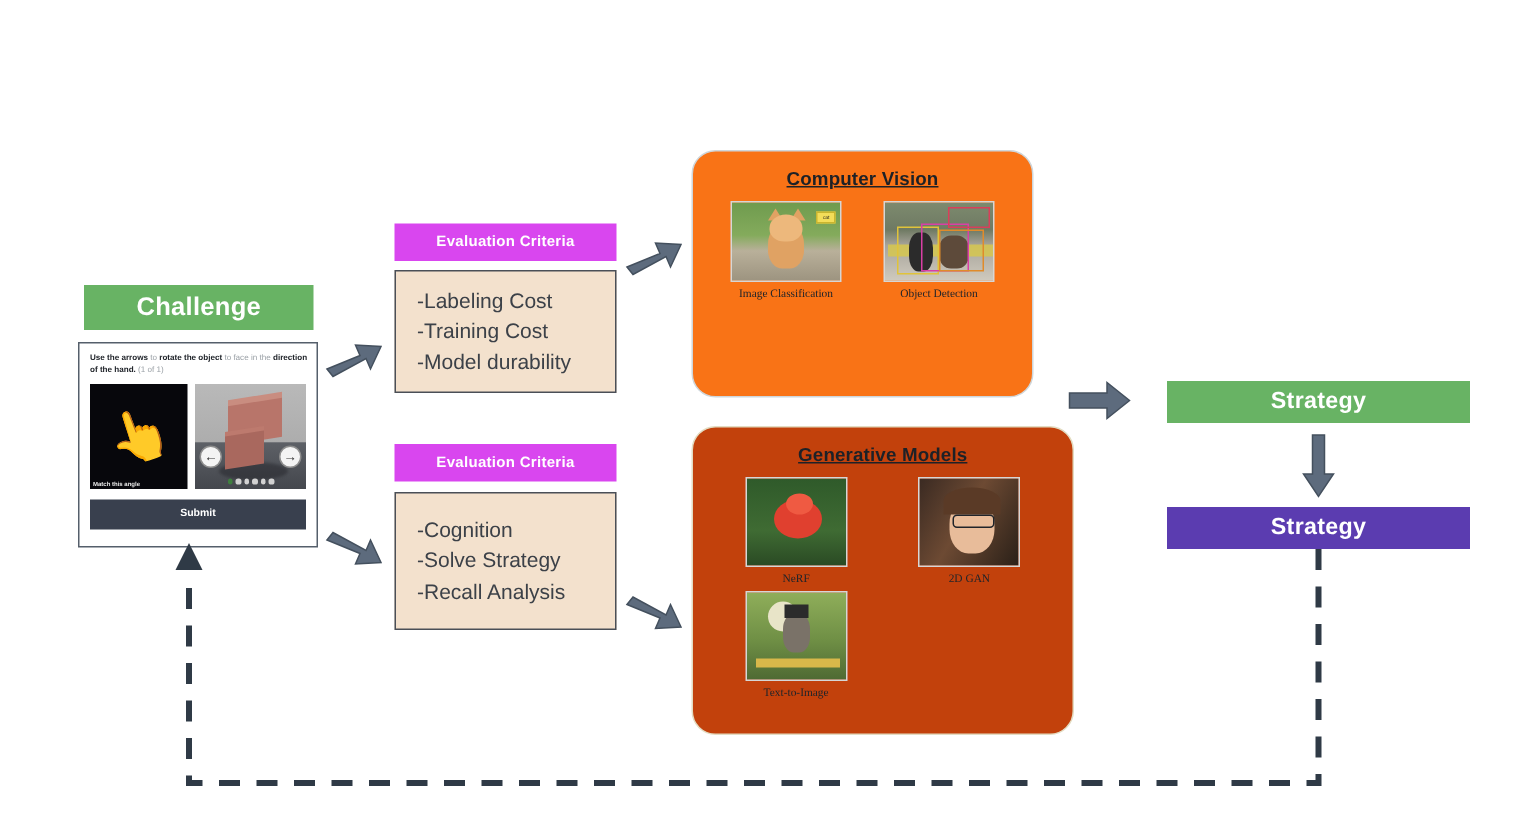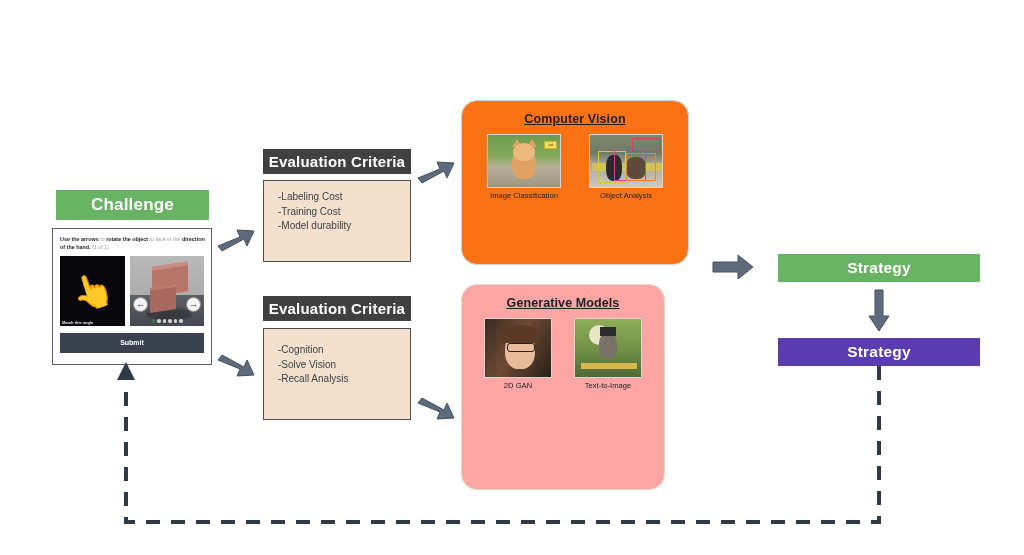--- a/index.html
+++ b/index.html
@@ -60,51 +60,51 @@
     position:absolute;bottom:3px;left:0;right:0;display:flex;gap:2px;justify-content:center;
   }
   #dots i{width:3.5px;height:3.5px;border-radius:50%;background:#d2d2d2;display:block;}
   #dots i.on{background:#3f7f3f;}
   #submit-btn{
     margin:7px 2px 0 2px;height:20px;background:#39404e;color:#ffffff;
     display:flex;align-items:center;justify-content:center;font-size:7px;font-weight:bold;
   }
 
   
-  .crit-bar{background:#404040;font-size:15px;text-align:center;}
+  .crit-bar{background:#d946ef;font-size:10px;text-align:center;}
   .crit-box{
     background:#f3e1cd;border:1.4px solid #4a4f57;box-sizing:border-box;
-    padding:9px 0 9px 14px;color:#3c4148;font-size:10px;line-height:1.45;
+    padding:9px 0 9px 14px;color:#3c4148;font-size:14px;line-height:1.45;
   }
   #crit1-bar{left:263px;top:149px;width:148px;height:25px;}
   #crit1-box{left:263px;top:180px;width:148px;height:82px;}
   #crit2-bar{left:263px;top:296px;width:148px;height:25px;}
   #crit2-box{left:263px;top:328px;width:148px;height:92px;padding-top:14px;}
 
   
   .panel{
     box-sizing:border-box;border-radius:16px;border:1.2px solid #cfd6da;
   }
   #cv-panel{left:461px;top:64px;width:228px;height:165px;background:#f97316;margin-top:36px;}
-  #gm-panel{left:461px;top:284px;width:204px;height:206px;background:#fca5a5;border-color:#e3dcc2;}
+  #gm-panel{left:461px;top:284px;width:255px;height:206px;background:#c2410c;border-color:#e3dcc2;}
   .panel-title{
     text-align:center;font-size:12.5px;font-weight:bold;color:#1d2127;
     text-decoration:underline;margin-top:11px;letter-spacing:.1px;
   }
   .tiles{
     display:grid;grid-template-columns:1fr 1fr;gap:4px 6px;
     padding:8px 14px 0 14px;justify-items:center;
   }
   .tile{width:80px;display:flex;flex-direction:column;align-items:center;}
   .thumb{
     width:74px;height:54px;border:1px solid #d6d6d6;box-sizing:border-box;
     position:relative;overflow:hidden;background:#cfcfcf;
   }
   .gm .thumb{width:68px;height:60px;}
-  .tile-label{font-size:7.6px;color:#20242a;margin-top:4px;text-align:center;line-height:1.1;}
+  .tile-label{font-size:7.6px;color:#20242a;margin-top:4px;text-align:center;line-height:1.1;font-family:Liberation Serif, serif;}
 
   
   #th-cls{background:linear-gradient(180deg,#6f9b4e 0%,#84ab5c 42%,#b9b09a 62%,#9d9480 100%);}
   #th-cls .cat{position:absolute;left:24px;top:14px;width:24px;height:30px;background:#e0a263;border-radius:45% 45% 40% 40%;}
   #th-cls .head{position:absolute;left:25px;top:8px;width:22px;height:18px;background:#edb87c;border-radius:50% 50% 45% 45%;}
   #th-cls .ear{position:absolute;top:4px;width:0;height:0;border-left:5px solid transparent;border-right:5px solid transparent;border-bottom:8px solid #e0a263;}
   #th-cls .ear.l{left:24px;}
   #th-cls .ear.r{left:39px;}
   #th-cls .tag{position:absolute;right:3px;top:6px;background:#f3dd59;border:1px solid #c9b52f;font-size:3.4px;padding:1px 3px;color:#3a3520;}
   #th-det{background:linear-gradient(180deg,#7d8a6e 0%,#6f7a63 35%,#a8a49b 55%,#cfcabe 100%);}
@@ -217,21 +217,21 @@
   <div>-Labeling Cost</div>
   <div>-Training Cost</div>
   <div>-Model durability</div>
 </div>
 
 <div class="abs bar crit-bar" id="crit2-bar">
   <span>Evaluation Criteria</span>
 </div>
 <div class="abs crit-box" id="crit2-box">
   <div>-Cognition</div>
-  <div>-Solve Vision</div>
+  <div>-Solve Strategy</div>
   <div>-Recall Analysis</div>
 </div>
 
 <svg class="abs slant-arrow" style="left:416px;top:152px;" viewBox="0 0 40 34">
   <path d="M2 26 L24 17 L21 10 L38 11 L31 26 L28 19 L6 31 Z" fill="#5d6b7d" stroke="#44505e" stroke-width="1"></path>
 </svg>
 
 <svg class="abs slant-arrow" style="left:416px;top:395px;transform:scaleY(-1);" viewBox="0 0 40 34">
   <path d="M2 26 L24 17 L21 10 L38 11 L31 26 L28 19 L6 31 Z" fill="#5d6b7d" stroke="#44505e" stroke-width="1"></path>
 </svg>
@@ -254,32 +254,39 @@
     <div class="tile">
       <div class="thumb" id="th-det">
         <div class="bench"></div>
         <div class="dog"></div>
         <div class="dog2"></div>
         <div class="box b1"></div>
         <div class="box b2"></div>
         <div class="box b3"></div>
         <div class="box b4"></div>
       </div>
-      <div class="tile-label">Object Analysis</div>
+      <div class="tile-label">Object Detection</div>
     </div>
 
 
 
   </div>
 </div>
 
 <div class="abs panel" id="gm-panel">
   <div class="panel-title">Generative Models</div>
   <div class="tiles gm">
 
+    <div class="tile">
+      <div class="thumb" id="th-nerf">
+        <div class="flower"></div>
+        <div class="f2"></div>
+      </div>
+      <div class="tile-label">NeRF</div>
+    </div>
 
     <div class="tile">
       <div class="thumb" id="th-2dgan">
         <div class="face"></div>
         <div class="hair"></div>
         <div class="glass"></div>
       </div>
       <div class="tile-label">2D GAN</div>
     </div>
 

